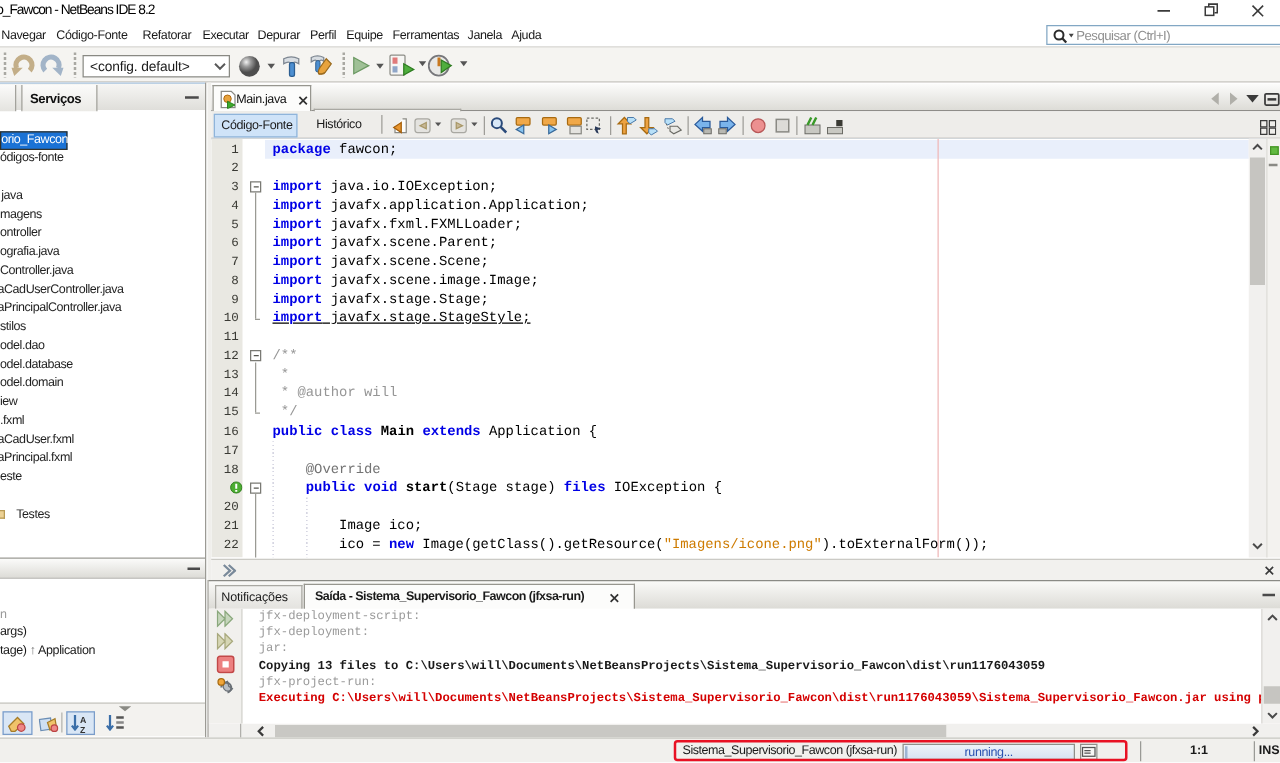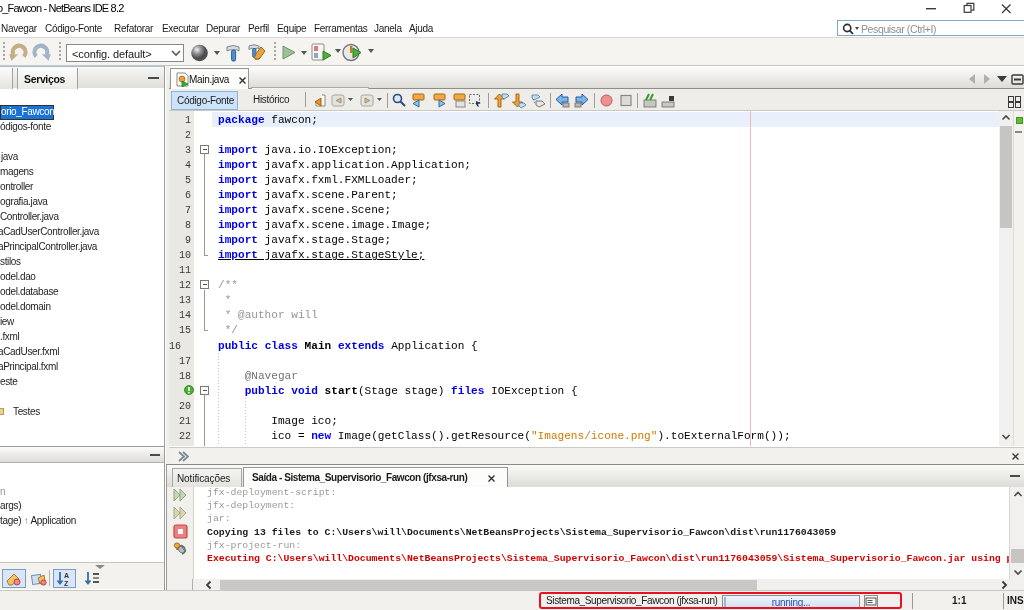--- a/index.html
+++ b/index.html
@@ -352,21 +352,21 @@
         <div class="mono abs" style="left:0;top:77.85px;width:22px;text-align:right;font-size:10px;line-height:13px;color:#3a3a34;">6</div>
         <div class="mono abs" style="left:0;top:92.92px;width:22px;text-align:right;font-size:10px;line-height:13px;color:#3a3a34;">7</div>
         <div class="mono abs" style="left:0;top:107.99px;width:22px;text-align:right;font-size:10px;line-height:13px;color:#3a3a34;">8</div>
         <div class="mono abs" style="left:0;top:123.06px;width:22px;text-align:right;font-size:10px;line-height:13px;color:#3a3a34;">9</div>
         <div class="mono abs" style="left:0;top:138.13px;width:22px;text-align:right;font-size:10px;line-height:13px;color:#3a3a34;">10</div>
         <div class="mono abs" style="left:0;top:153.20px;width:22px;text-align:right;font-size:10px;line-height:13px;color:#3a3a34;">11</div>
         <div class="mono abs" style="left:0;top:168.27px;width:22px;text-align:right;font-size:10px;line-height:13px;color:#3a3a34;">12</div>
         <div class="mono abs" style="left:0;top:183.34px;width:22px;text-align:right;font-size:10px;line-height:13px;color:#3a3a34;">13</div>
         <div class="mono abs" style="left:0;top:198.41px;width:22px;text-align:right;font-size:10px;line-height:13px;color:#3a3a34;">14</div>
         <div class="mono abs" style="left:0;top:213.48px;width:22px;text-align:right;font-size:10px;line-height:13px;color:#3a3a34;">15</div>
-        <div class="mono abs" style="left:0;top:228.55px;width:22px;text-align:left;font-size:10px;line-height:13px;color:#3a3a34;">16</div>
+        <div class="mono abs" style="left:0;top:228.55px;width:22px;text-align:right;font-size:10px;line-height:13px;color:#3a3a34;">16</div>
         <div class="mono abs" style="left:0;top:243.62px;width:22px;text-align:right;font-size:10px;line-height:13px;color:#3a3a34;">17</div>
         <div class="mono abs" style="left:0;top:258.69px;width:22px;text-align:right;font-size:10px;line-height:13px;color:#3a3a34;">18</div>
         <div class="mono abs" style="left:0;top:273.76px;width:22px;text-align:right;font-size:10px;line-height:13px;color:#3a3a34;"></div>
         <div class="mono abs" style="left:0;top:288.83px;width:22px;text-align:right;font-size:10px;line-height:13px;color:#3a3a34;">20</div>
         <div class="mono abs" style="left:0;top:303.90px;width:22px;text-align:right;font-size:10px;line-height:13px;color:#3a3a34;">21</div>
         <div class="mono abs" style="left:0;top:318.97px;width:22px;text-align:right;font-size:10px;line-height:13px;color:#3a3a34;">22</div>
         <div class="mono abs" style="left:0;top:334.04px;width:22px;text-align:right;font-size:10px;line-height:13px;color:#3a3a34;">23</div>
       </div>
     <div id="codelines">
         <div class="mono abs" style="left:49px;top:1.50px;height:15px;line-height:14px;font-size:11.1px;color:#000;"><b style="color:#0000e6">package</b> fawcon;</div>
@@ -379,21 +379,21 @@
         <div class="mono abs" style="left:49px;top:106.99px;height:15px;line-height:14px;font-size:11.1px;color:#000;"><b style="color:#0000e6">import</b> javafx.scene.image.Image;</div>
         <div class="mono abs" style="left:49px;top:122.06px;height:15px;line-height:14px;font-size:11.1px;color:#000;"><b style="color:#0000e6">import</b> javafx.stage.Stage;</div>
         <div class="mono abs" style="left:49px;top:137.13px;height:15px;line-height:14px;font-size:11.1px;color:#000;text-decoration:underline;"><b style="color:#0000e6">import</b> javafx.stage.StageStyle;</div>
         <div class="mono abs" style="left:49px;top:152.20px;height:15px;line-height:14px;font-size:11.1px;color:#000;"></div>
         <div class="mono abs" style="left:49px;top:167.27px;height:15px;line-height:14px;font-size:11.1px;color:#000;"><span style="color:#969696">/**</span></div>
         <div class="mono abs" style="left:49px;top:182.34px;height:15px;line-height:14px;font-size:11.1px;color:#000;"><span style="color:#969696"> *</span></div>
         <div class="mono abs" style="left:49px;top:197.41px;height:15px;line-height:14px;font-size:11.1px;color:#000;"><span style="color:#969696"> * @author will</span></div>
         <div class="mono abs" style="left:49px;top:212.48px;height:15px;line-height:14px;font-size:11.1px;color:#000;"><span style="color:#969696"> */</span></div>
         <div class="mono abs" style="left:49px;top:227.55px;height:15px;line-height:14px;font-size:11.1px;color:#000;"><b style="color:#0000e6">public</b> <b style="color:#0000e6">class</b> <b>Main</b> <b style="color:#0000e6">extends</b> Application {</div>
         <div class="mono abs" style="left:49px;top:242.62px;height:15px;line-height:14px;font-size:11.1px;color:#000;"></div>
-        <div class="mono abs" style="left:49px;top:257.69px;height:15px;line-height:14px;font-size:11.1px;color:#000;">    <span style="color:#737373">@Navegar</span></div>
+        <div class="mono abs" style="left:49px;top:257.69px;height:15px;line-height:14px;font-size:11.1px;color:#000;">    <span style="color:#737373">@Override</span></div>
         <div class="mono abs" style="left:49px;top:272.76px;height:15px;line-height:14px;font-size:11.1px;color:#000;">    <b style="color:#0000e6">public</b> <b style="color:#0000e6">void</b> <b>start</b>(Stage stage) <b style="color:#0000e6">files</b> IOException {</div>
         <div class="mono abs" style="left:49px;top:287.83px;height:15px;line-height:14px;font-size:11.1px;color:#000;"></div>
         <div class="mono abs" style="left:49px;top:302.90px;height:15px;line-height:14px;font-size:11.1px;color:#000;">        Image ico;</div>
         <div class="mono abs" style="left:49px;top:317.97px;height:15px;line-height:14px;font-size:11.1px;color:#000;">        ico = <b style="color:#0000e6">new</b> Image(getClass().getResource(<span style="color:#ce7b00">"Imagens/icone.png"</span>).toExternalForm());</div>
         <div class="mono abs" style="left:49px;top:333.04px;height:15px;line-height:14px;font-size:11.1px;color:#000;"></div>
         <div class="mono abs" style="left:49px;top:348.11px;height:15px;line-height:14px;font-size:11.1px;color:#000;"></div>
       </div>
 
     <div id="folds">
         <div class="abs" style="left:31px;top:33.64px;width:9px;height:9px;border:1px solid #7a7a74;background:#fff;">

